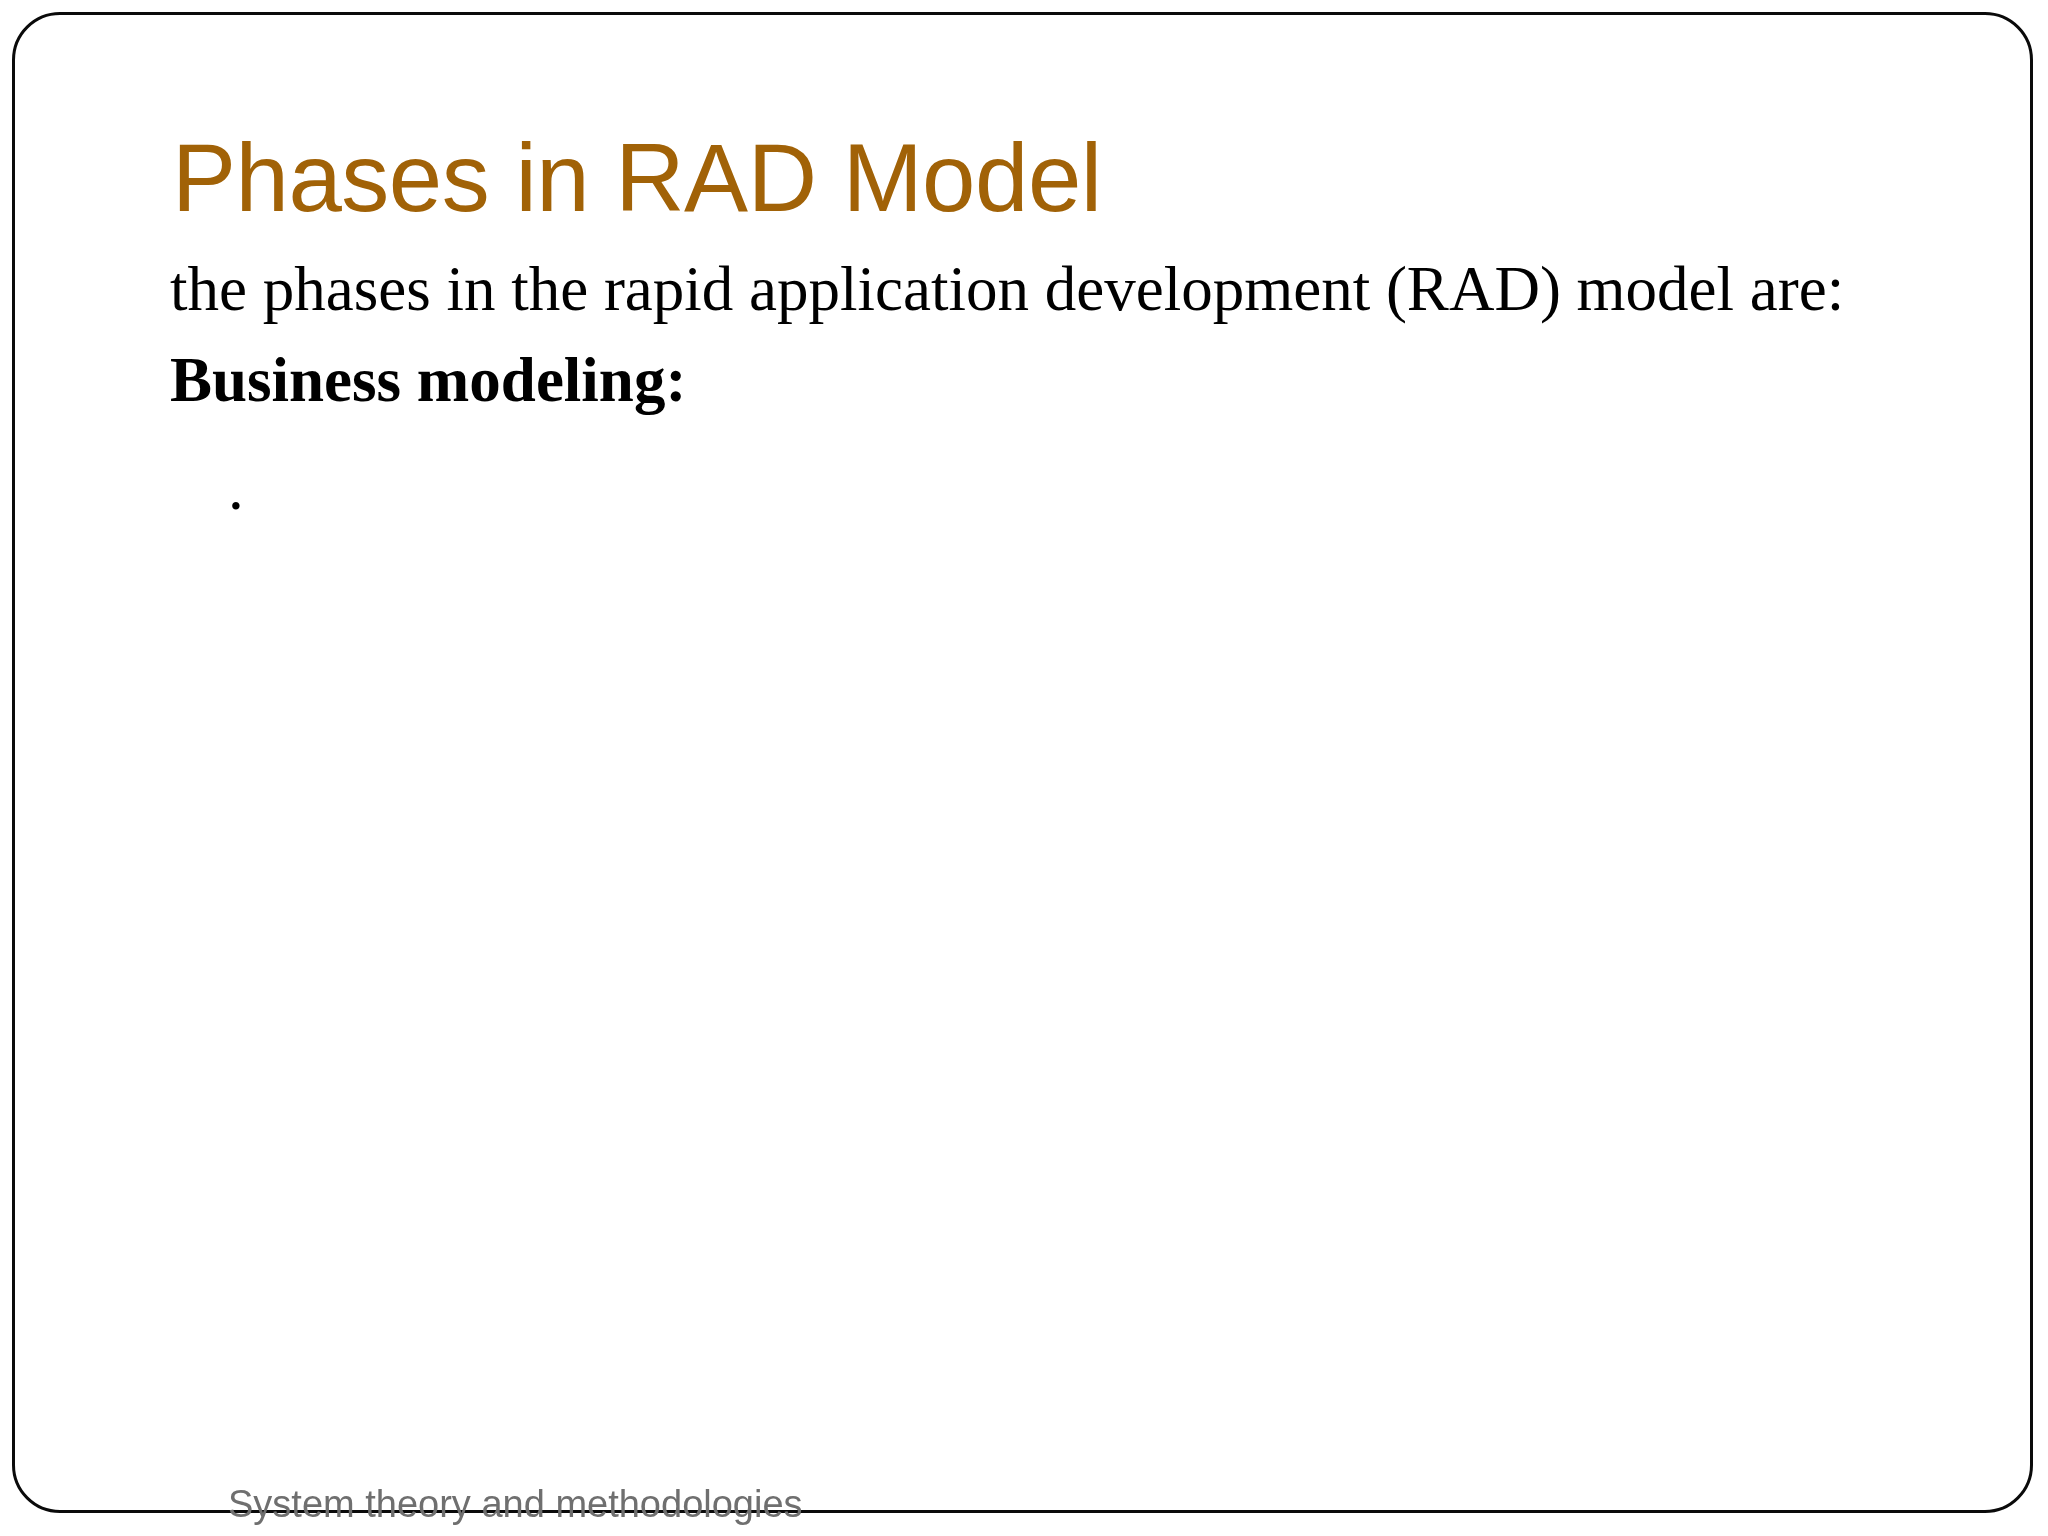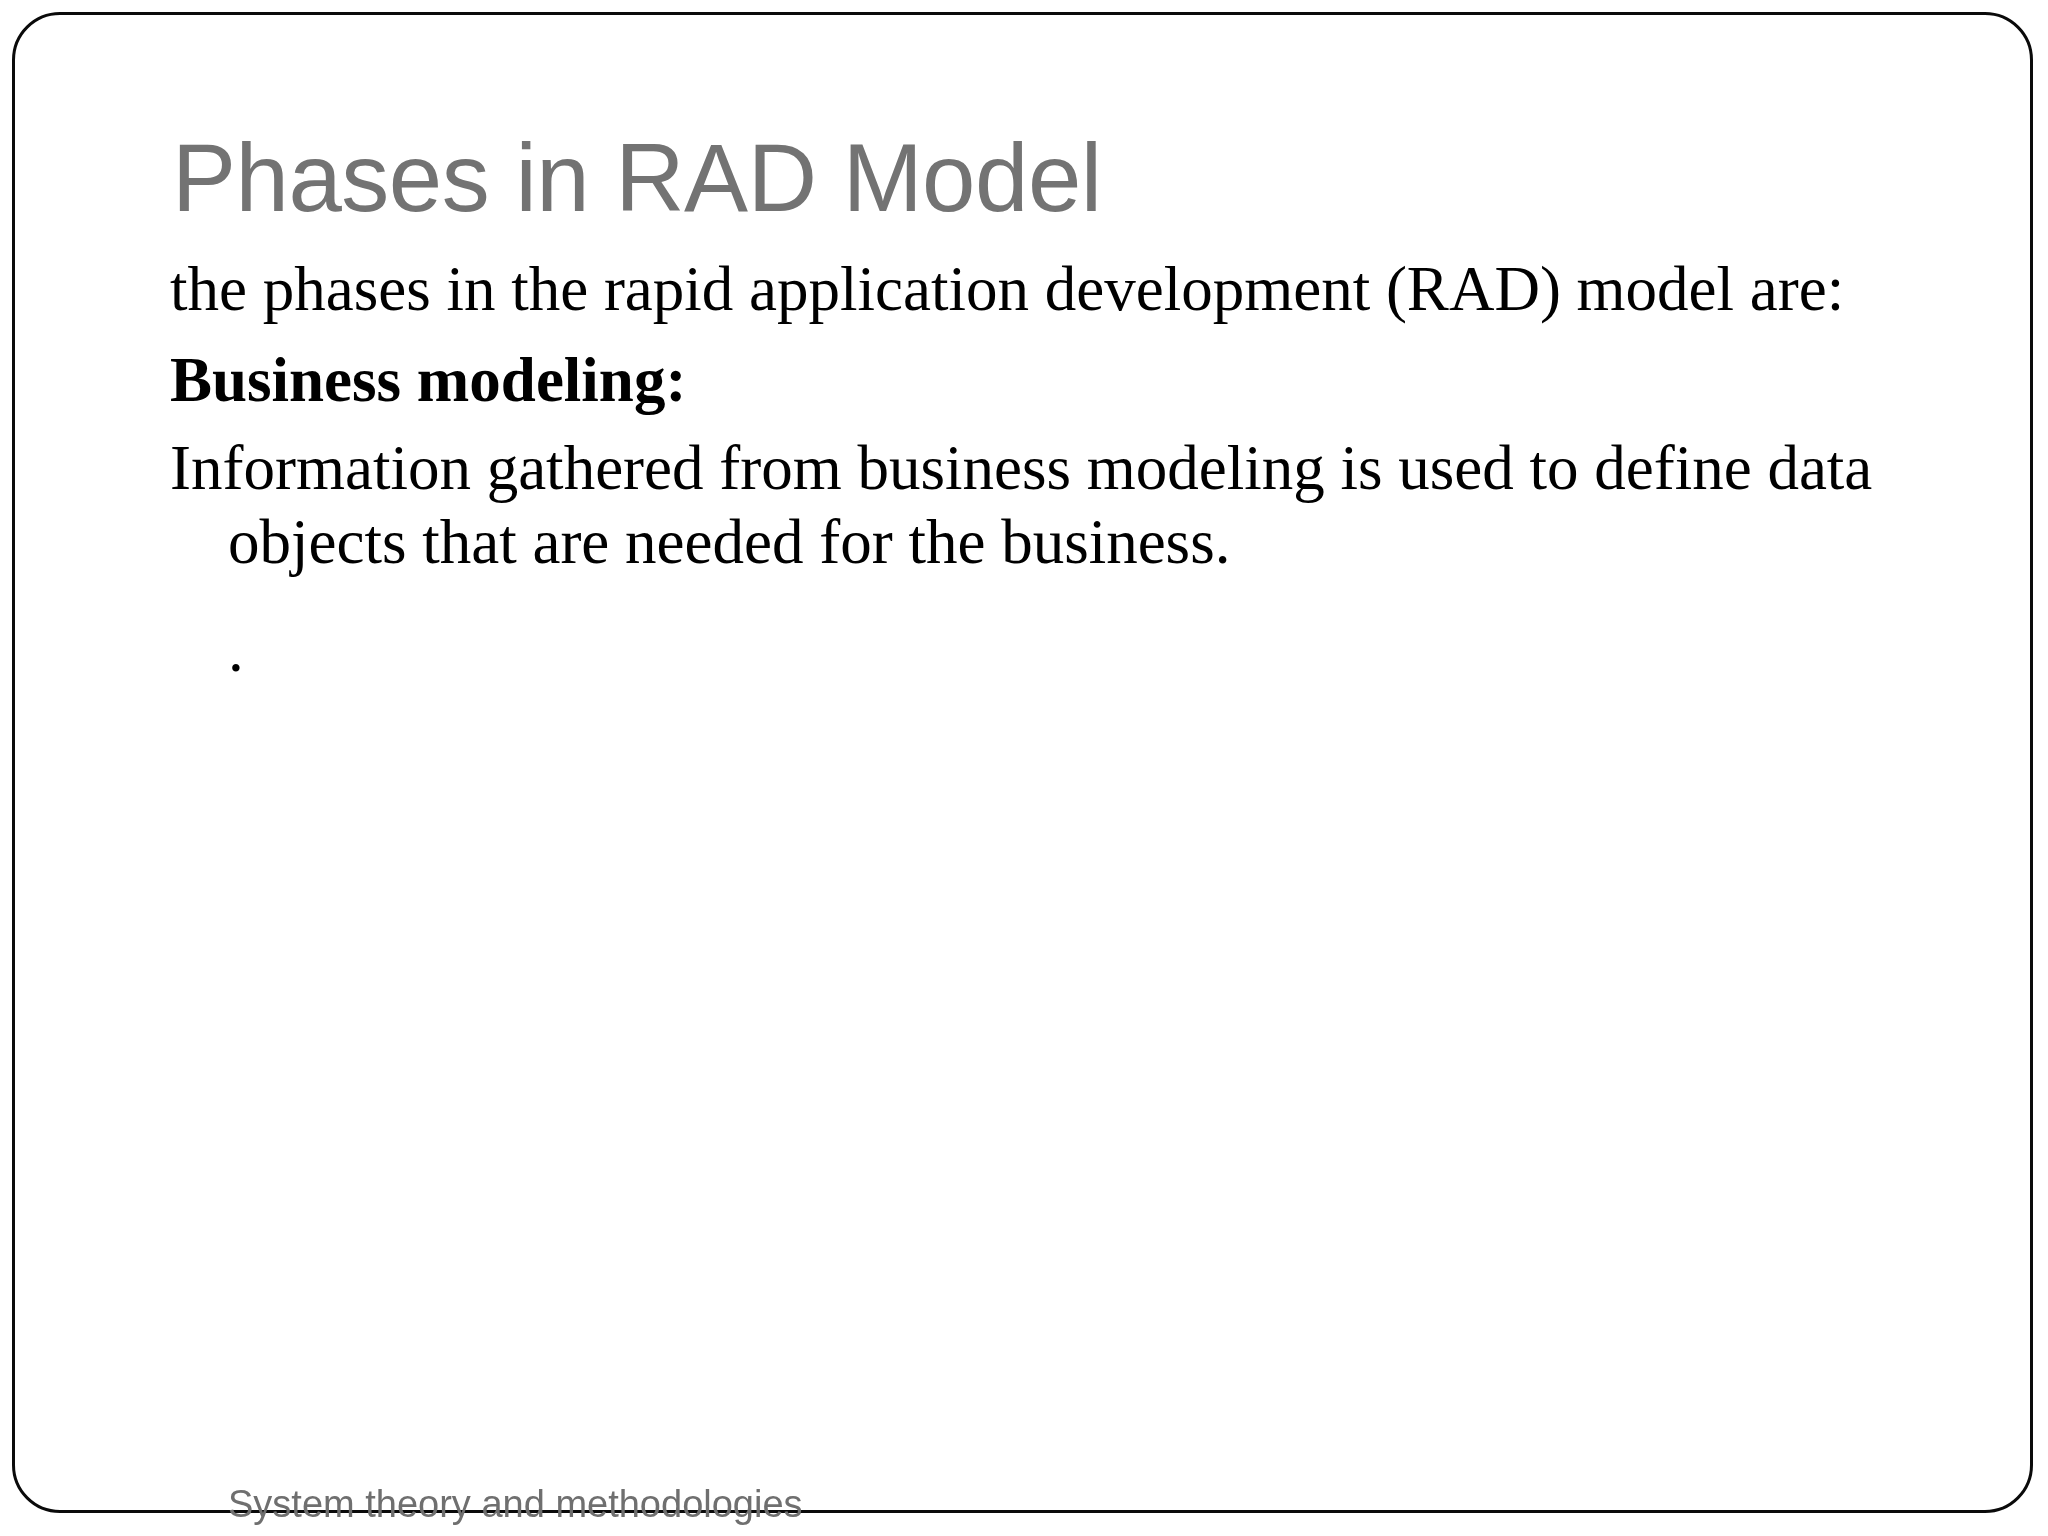--- a/index.html
+++ b/index.html
@@ -34,21 +34,21 @@
     box-sizing: border-box;
     pointer-events: none;
   }
 
   
   #slide-title {
     position: absolute;
     left: 172px;
     top: 126px;
     width: 1760px;
-    color: #737373;
+    color: #a16207;
     font-family: "Liberation Sans", "DejaVu Sans", sans-serif;
     font-size: 96px;
     font-weight: 400;
     line-height: 1.08;
     letter-spacing: -0.5px;
     white-space: nowrap;
   }
 
   
   #slide-body {
@@ -122,21 +122,20 @@
   <div id="slide-title">Phases in RAD Model</div>
 
   <div id="slide-body">
 
     <p class="body-para lead">the phases in the rapid application development (RAD) model are:</p>
 
     <p class="body-para bold">Business modeling:</p>
 
 
 
-    <p class="body-para">Information gathered from business modeling is used to define data objects that are needed for the business.</p>
 
     <p class="body-para dot">.</p>
 
   </div>
 
 
   <div id="footer-text">System theory and methodologies</div>
 
 </div>
 

